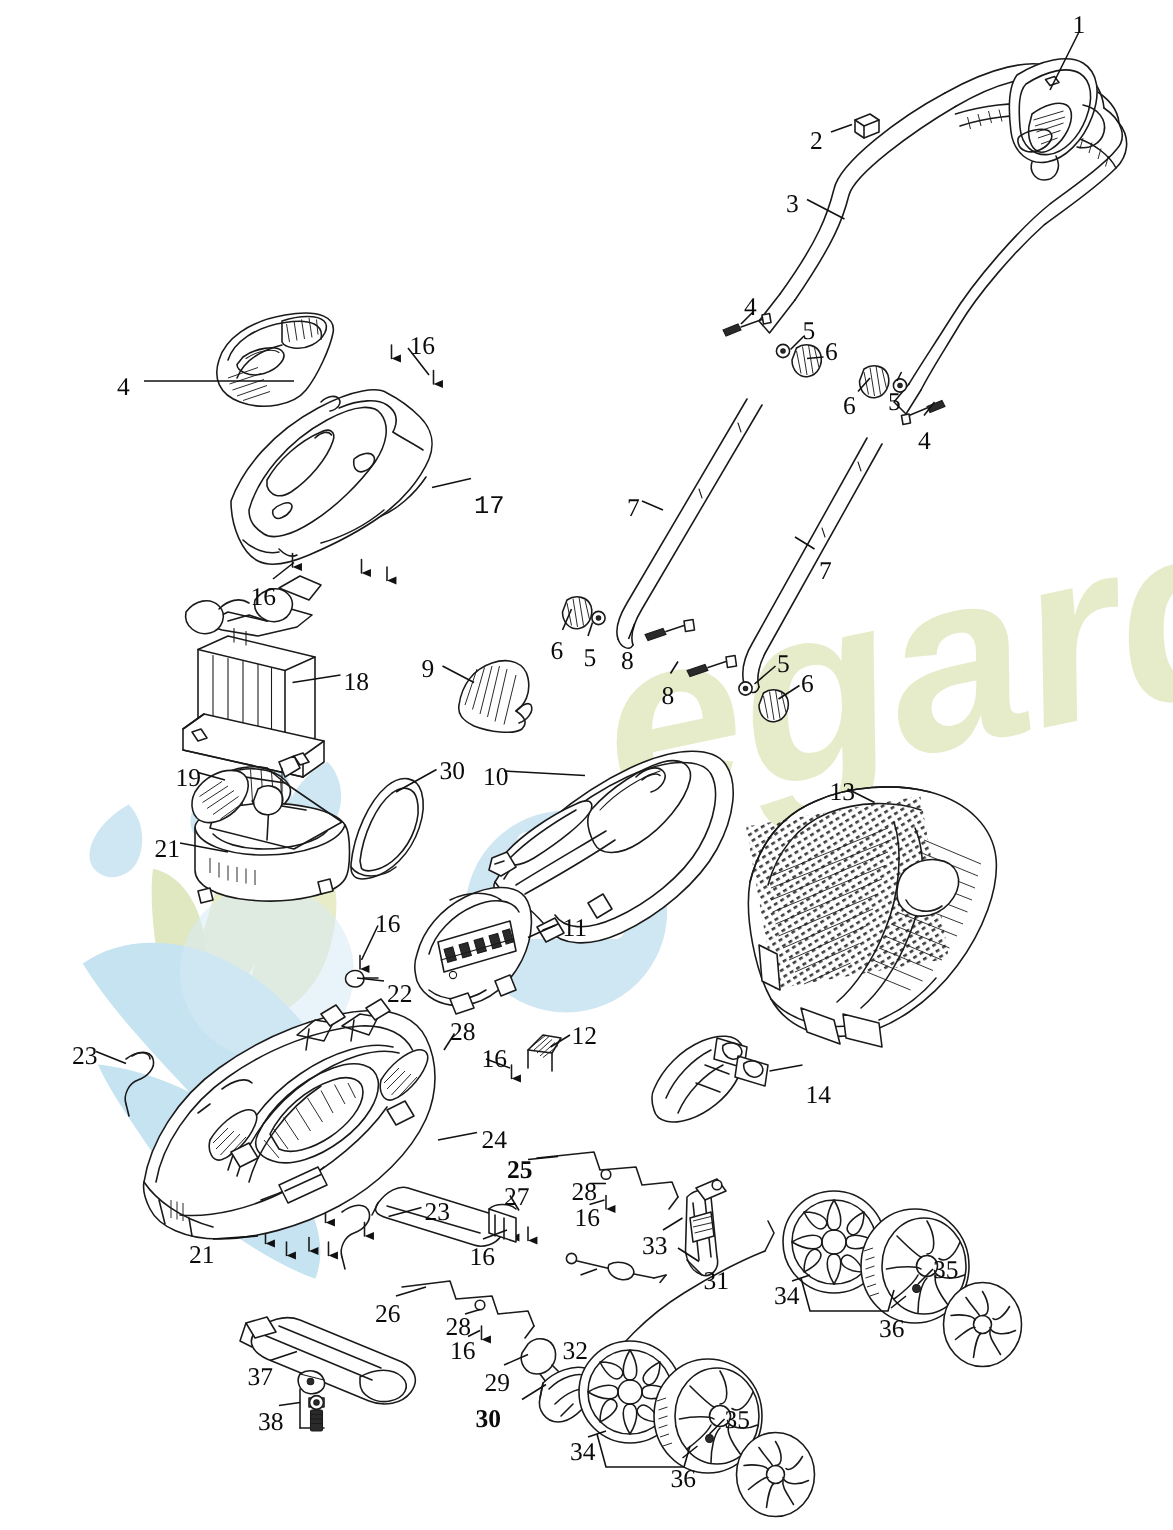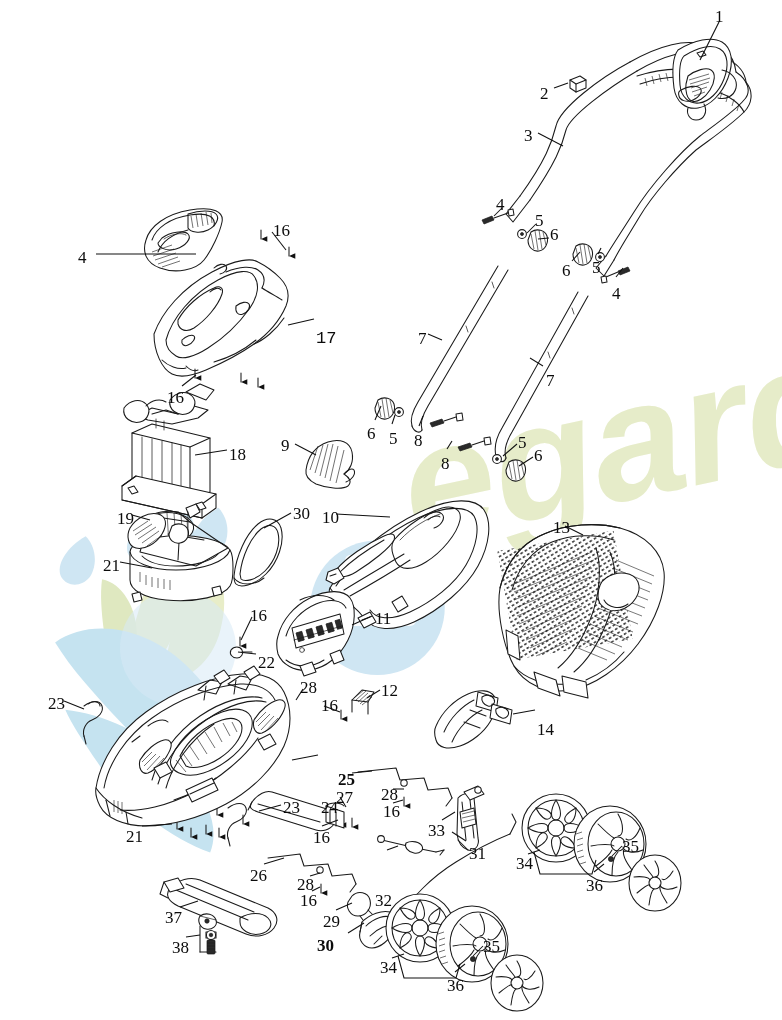--- a/index.html
+++ b/index.html
@@ -991,21 +991,21 @@
       <div class="callout" style="left: 322px; top: 509px;">10</div>
       <div class="callout" style="left: 375px; top: 610px;">11</div>
       <div class="callout" style="left: 250px; top: 607px;">16</div>
       <div class="callout" style="left: 258px; top: 654px;">22</div>
       <div class="callout" style="left: 553px; top: 519px;">13</div>
       <div class="callout" style="left: 537px; top: 705px; margin-top: 16px;">14</div>
       <div class="callout" style="left: 381px; top: 682px;">12</div>
       <div class="callout" style="left: 300px; top: 679px;">28</div>
       <div class="callout" style="left: 321px; top: 697px;">16</div>
       <div class="callout" style="left: 48px; top: 695px;">23</div>
-      <div class="callout" style="left: 321px; top: 751px; margin-top: 48px;">24</div>
+      <div class="callout" style="left: 321px; top: 751px;">24</div>
       <div class="callout" style="left: 126px; top: 828px;">21</div>
       <div class="callout" style="left: 283px; top: 799px;">23</div>
       <div class="callout" style="left: 338px; top: 771px; font-weight: bold;">25</div>
       <div class="callout" style="left: 336px; top: 789px;">27</div>
       <div class="callout" style="left: 313px; top: 829px;">16</div>
       <div class="callout" style="left: 381px; top: 786px;">28</div>
       <div class="callout" style="left: 383px; top: 803px;">16</div>
       <div class="callout" style="left: 428px; top: 822px;">33</div>
       <div class="callout" style="left: 250px; top: 867px;">26</div>
       <div class="callout" style="left: 297px; top: 876px;">28</div>

